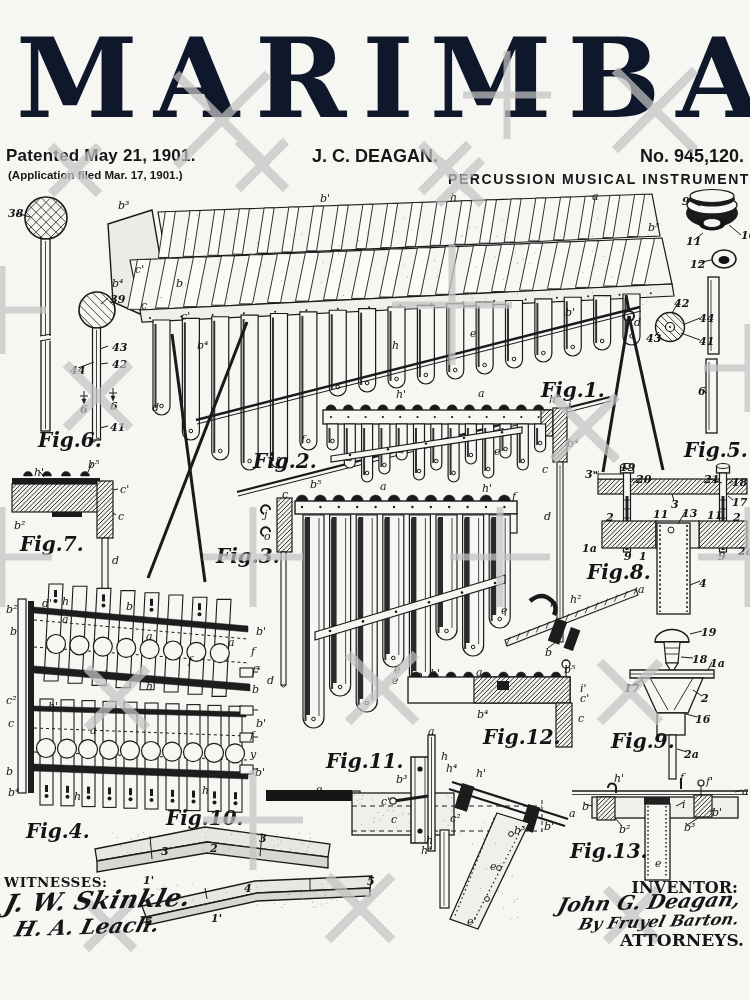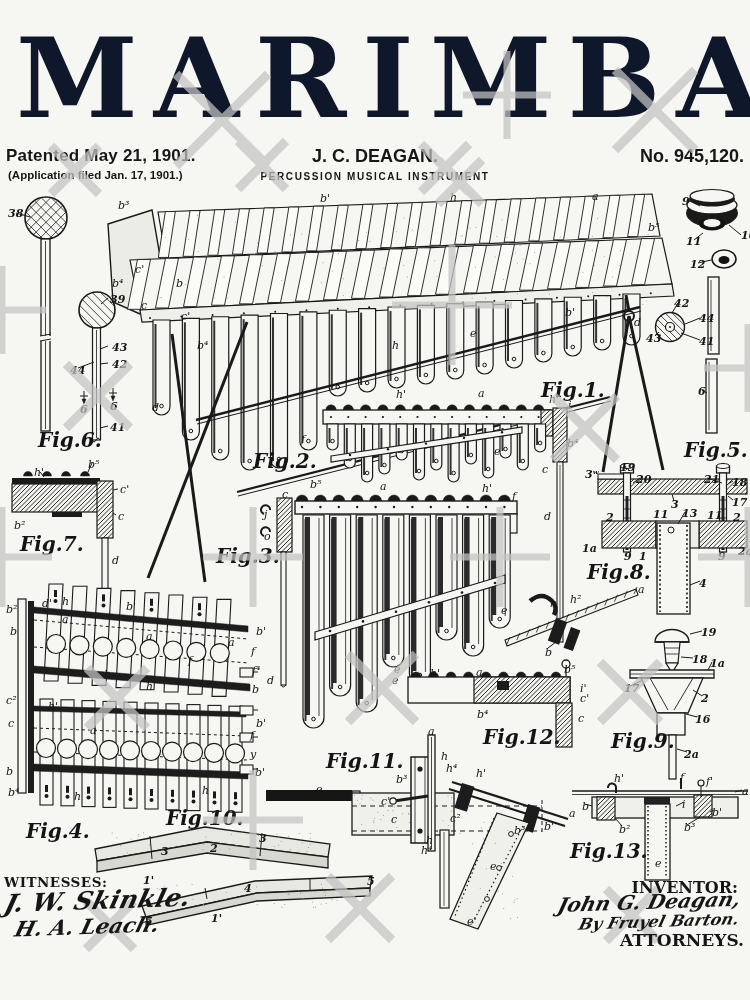--- a/index.html
+++ b/index.html
@@ -6,21 +6,21 @@
   .page{position:relative;width:750px;height:1000px;background:#f6f6f3;overflow:hidden;
         font-family:"Liberation Sans", sans-serif;color:#161616;}
   .abs{position:absolute;}
   .title{top:24px;left:0;right:0;text-align:center;
          font-family:"DejaVu Serif", serif;font-weight:bold;font-size:110px;line-height:1;
          letter-spacing:0.145em;text-indent:0.145em;color:#0f172a;}
   .patented{top:146px;left:6px;font-weight:700;font-size:17px;letter-spacing:0.2px;text-align:right;}
   .deagan{top:146px;left:0;right:0;text-align:center;font-weight:700;font-size:18px;}
   .patno{top:146px;right:6px;font-weight:700;font-size:18px;}
   .appline{top:169px;left:8px;font-weight:700;font-size:11.5px;}
-  .percline{top:171px;left:0;right:0;text-align:center;font-weight:700;font-size:10px;letter-spacing:1.6px;}
+  .percline{top:171px;left:0;right:0;text-align:right;font-weight:700;font-size:14px;letter-spacing:1.6px;}
   .witnesses{top:874px;left:4px;font-family:"DejaVu Serif",serif;font-weight:bold;font-size:13.5px;letter-spacing:0.5px;}
   .inventor{top:878px;right:12px;font-family:"DejaVu Serif",serif;font-weight:bold;font-size:16px;}
   .attorneys{top:930px;right:6px;font-family:"DejaVu Serif",serif;font-weight:bold;font-size:17px;}
   .sig{font-family:"DejaVu Serif",serif;font-style:italic;font-weight:bold;transform:skewX(-16deg) rotate(-2deg);white-space:nowrap;}
   .sig1{top:886px;left:6px;font-size:25px;}
   .sig2{top:914px;left:16px;font-size:21px;}
   .siginv{top:890px;right:10px;font-size:20px;}
   .sigatt{top:912px;right:12px;font-size:16px;}
   .printer{top:943px;left:0;right:0;text-align:center;font-weight:700;font-size:8px;letter-spacing:0.9px;color:#242424;}
   svg{position:absolute;left:0;top:0;}
@@ -29,21 +29,21 @@
   .refnum{font-family:"DejaVu Serif",serif;font-style:italic;font-weight:bold;font-size:11px;fill:#161616;}
 </style>
 </head>
 <body>
 
 <div class="page">
   <div class="abs title">MARIMBA</div>
   <div class="abs patented">Patented May 21, 1901.</div>
   <div class="abs deagan">J. C. DEAGAN.</div>
   <div class="abs patno">No. 945,120.</div>
-  <div class="abs appline">(Application filed Jan. 17, 1901.)</div>
+  <div class="abs appline">(Application filed Mar. 17, 1901.)</div>
   <div class="abs percline">PERCUSSION MUSICAL INSTRUMENT</div>
 
   <svg id="art" width="750" height="1000" viewBox="0 0 750 1000">
       <g>
         <polygon points="108,224 152,210 161,262 140,314 113,302" fill="#ecece6" stroke="#1a1a1a" stroke-width="1.4"></polygon>
         <polygon points="158,212 652,194 660,236 166,258" fill="#f6f6f3" stroke="#1a1a1a" stroke-width="1.2"></polygon>
         <polygon points="165.35,211.55 175.35,211.55 168.35,257.45 158.35,257.45" fill="#fbfbf8" stroke="#1a1a1a" stroke-width="0.9"></polygon>
         <polygon points="190.05,210.65 200.05,210.65 193.05,256.35 183.05,256.35" fill="#fbfbf8" stroke="#1a1a1a" stroke-width="0.9"></polygon>
         <polygon points="214.75,209.75 224.75,209.75 217.75,255.25 207.75,255.25" fill="#fbfbf8" stroke="#1a1a1a" stroke-width="0.9"></polygon>
         <polygon points="239.45,208.85 249.45,208.85 242.45,254.15 232.45,254.15" fill="#fbfbf8" stroke="#1a1a1a" stroke-width="0.9"></polygon>

